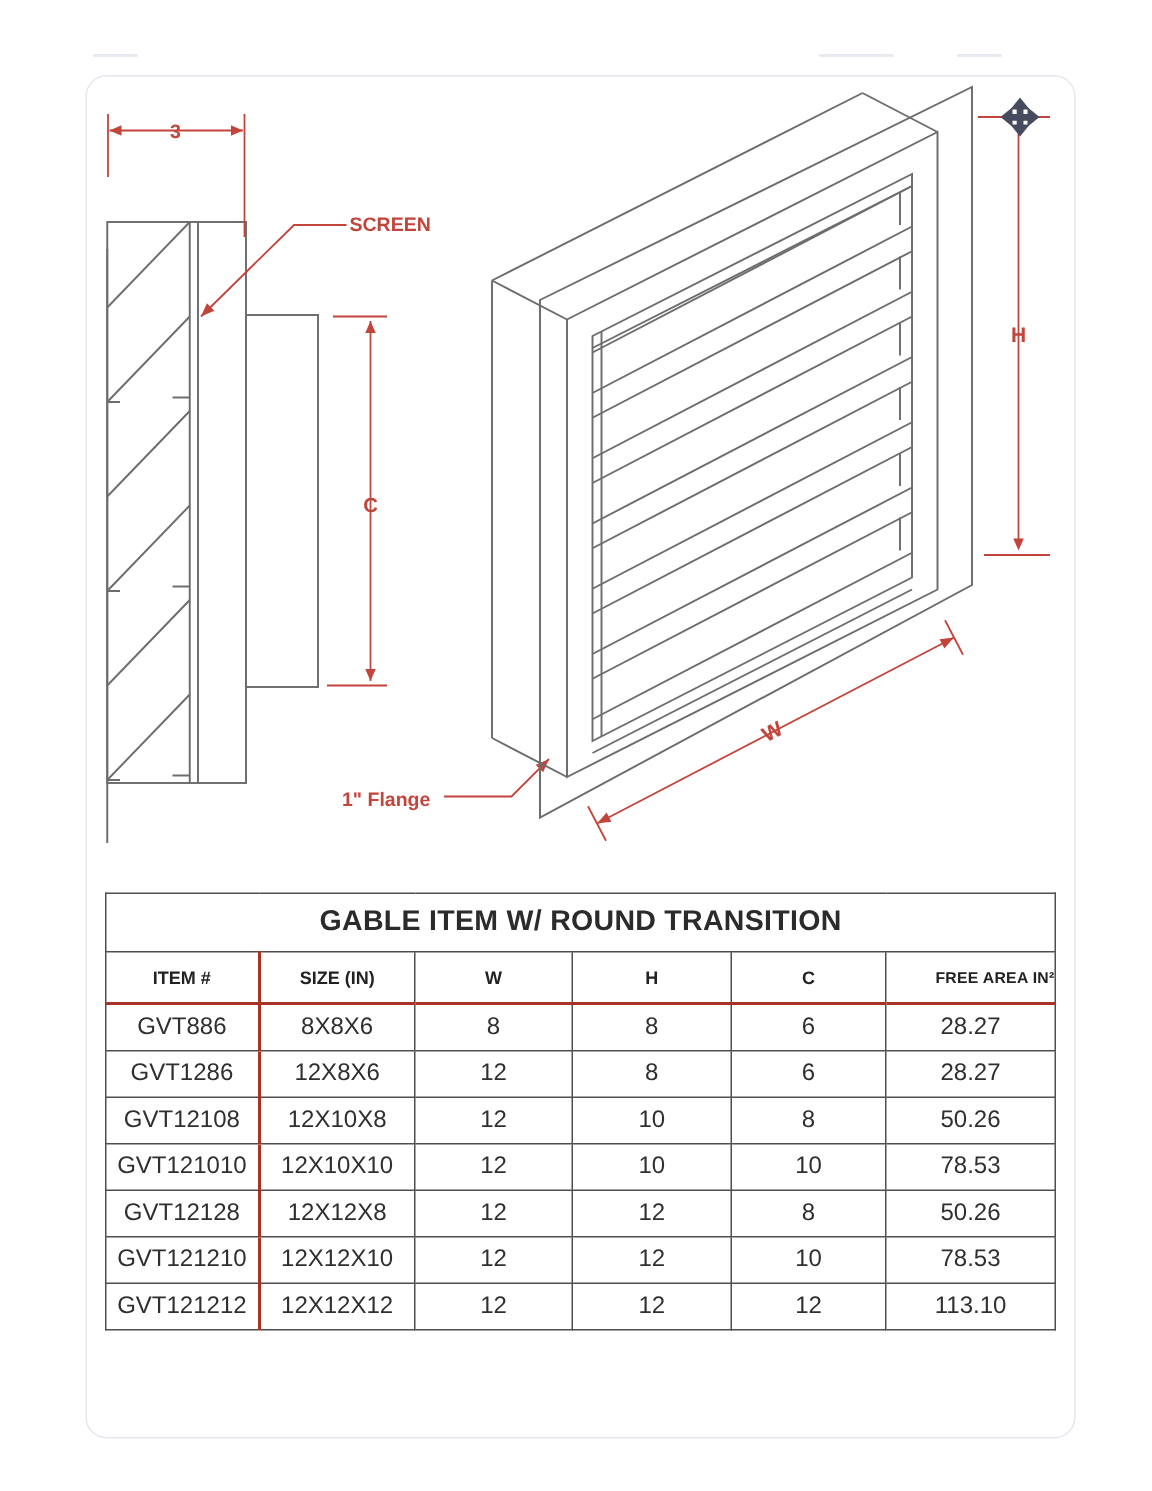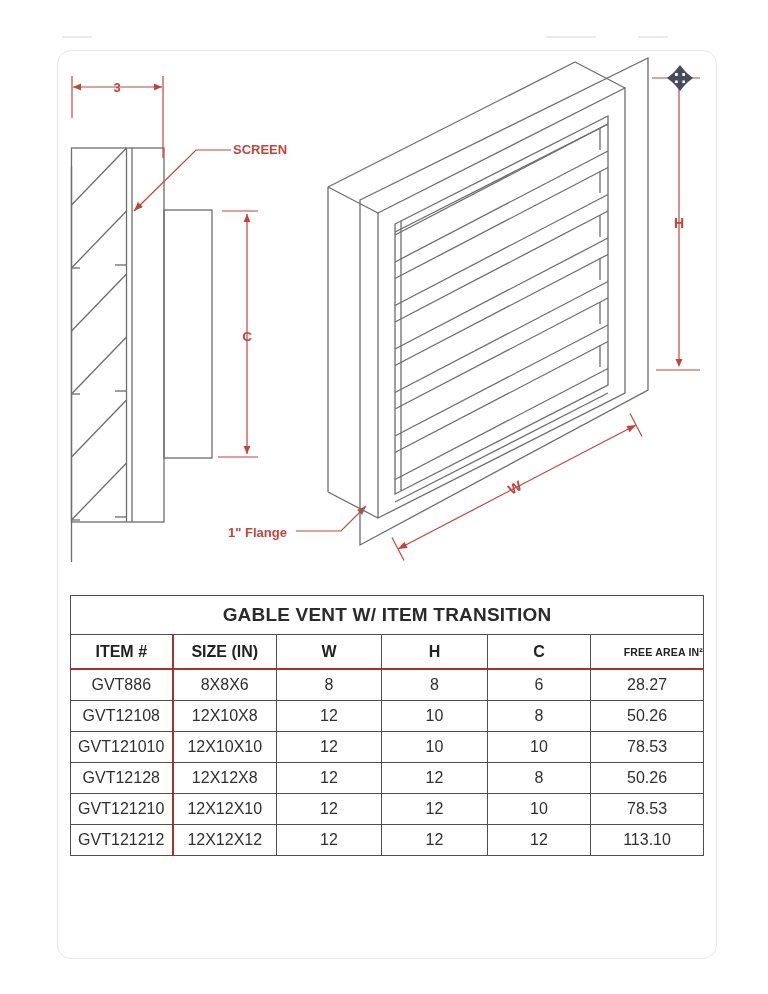--- a/index.html
+++ b/index.html
@@ -21,21 +21,21 @@
   }
   .spec-table td,.spec-table th{
     border:1px solid #4f4f4f;padding:0;text-align:center;vertical-align:middle;
     overflow:hidden;white-space:nowrap;
   }
   .title-row td{
     height:38px;font-size:19px;font-weight:bold;letter-spacing:.2px;color:#2b2b2b;
     border-bottom:1.5px solid #4f4f4f;
   }
   .head-row th{
-    height:33px;font-size:16px;font-weight:bold;color:#222;
+    height:33px;font-size:12px;font-weight:bold;color:#222;
     border-bottom:2px solid #a93226;
   }
   .head-row th.small{font-size:10.5px;letter-spacing:.2px;text-align:right;}
   .data-row td{height:30px;font-size:16px;}
   .red-left{border-left:2px solid #a93226 !important;margin-left:48px;}
   col.c0{width:102px}col.c1{width:104px}col.c2{width:105px}
   col.c3{width:106px}col.c4{width:103px}col.c5{width:113px}
 </style>
 </head>
 <body>
@@ -179,39 +179,47 @@
     <colgroup>
         <col class="c0">
         <col class="c1">
         <col class="c2">
         <col class="c3">
         <col class="c4">
         <col class="c5">
       </colgroup>
     <tbody>
       <tr class="title-row">
-        <td colspan="6">GABLE VENT W/ ITEM TRANSITION</td>
+        <td colspan="6">GABLE ITEM W/ ROUND TRANSITION</td>
       </tr>
       <tr class="head-row">
         <th>ITEM #</th>
         <th class="red-left">SIZE (IN)</th>
         <th>W</th>
         <th>H</th>
         <th>C</th>
         <th class="small">FREE AREA IN²</th>
       </tr>
       <tr class="data-row">
         <td>GVT886</td>
         <td class="red-left">8X8X6</td>
         <td>8</td>
         <td>8</td>
         <td>6</td>
         <td>28.27</td>
       </tr>
       <tr class="data-row">
+        <td>GVT1286</td>
+        <td class="red-left">12X8X6</td>
+        <td>12</td>
+        <td>8</td>
+        <td>6</td>
+        <td>28.27</td>
+      </tr>
+      <tr class="data-row">
         <td>GVT12108</td>
         <td class="red-left">12X10X8</td>
         <td>12</td>
         <td>10</td>
         <td>8</td>
         <td>50.26</td>
       </tr>
       <tr class="data-row">
         <td>GVT121010</td>
         <td class="red-left">12X10X10</td>

